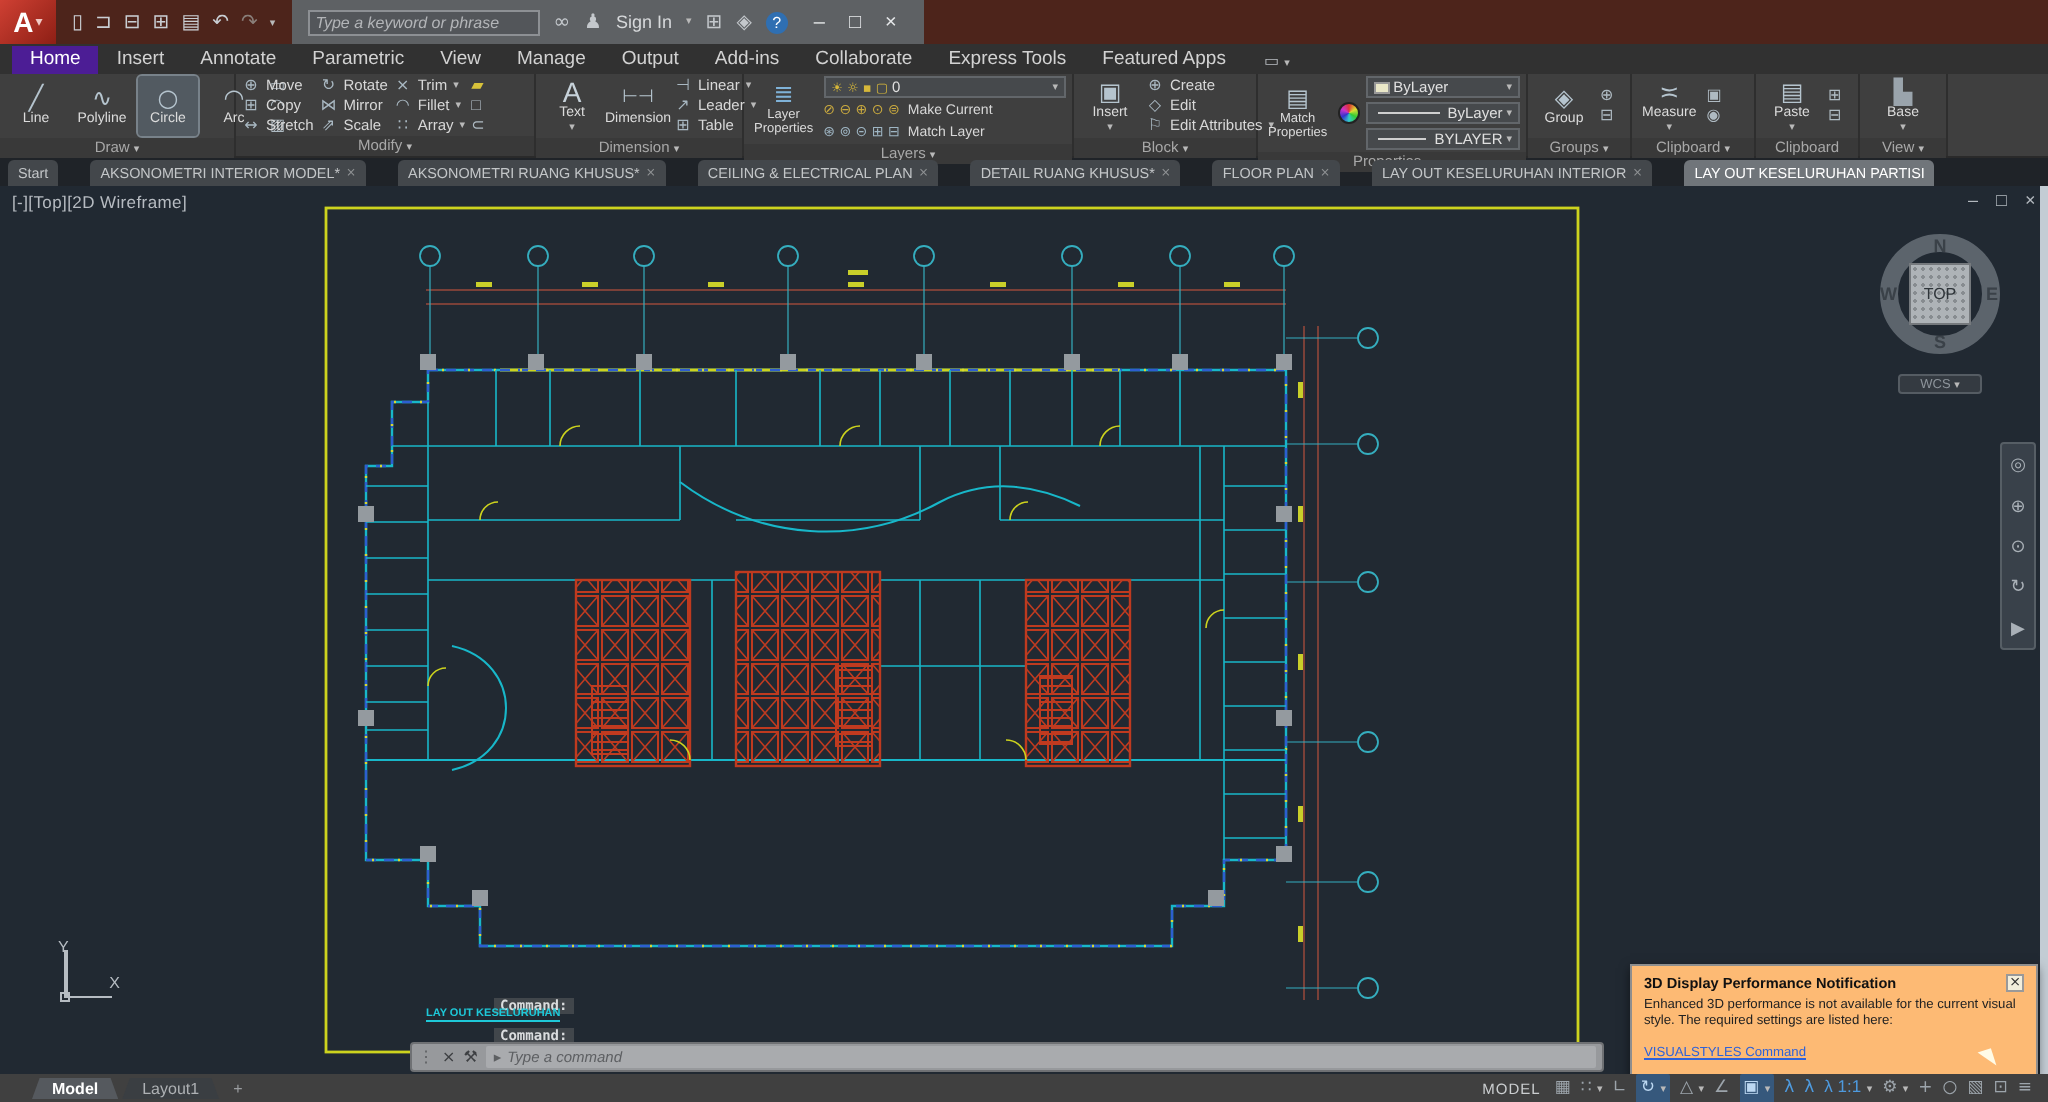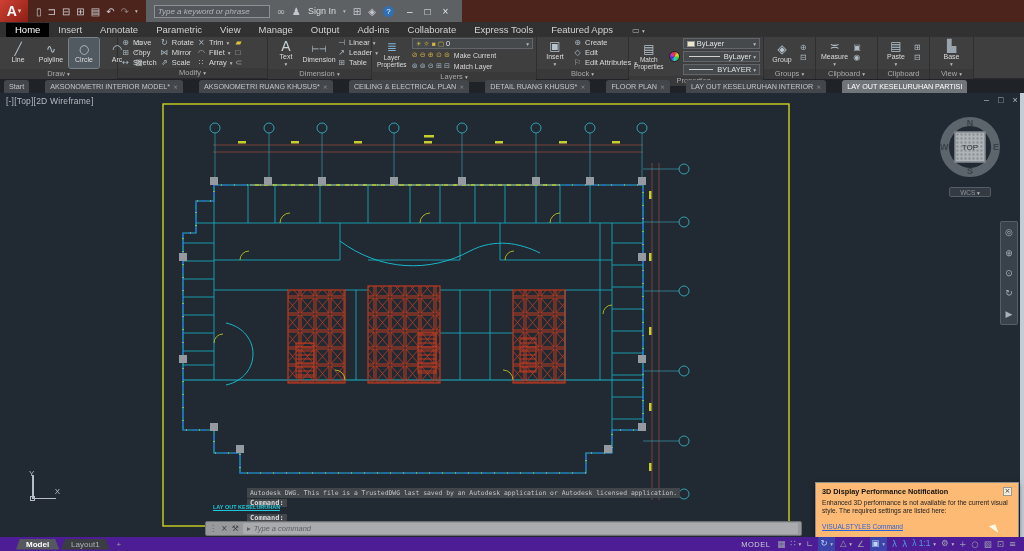--- a/index.html
+++ b/index.html
@@ -17,21 +17,21 @@
   .tb-title{margin-left:auto;margin-right:16px;font-size:10px;color:#cfc7c1;white-space:nowrap}
   .infocenter{height:22px;background:#5e6164;display:flex;align-items:center;gap:7px;padding:0 8px;font-size:9px;color:#d7d9db}
   .ic-search{width:116px;height:13px;background:#53565a;border:1px solid #8d9094;color:#c9cbcd;font-size:8px;font-style:italic;padding:0 3px;outline:none}
   .ic-search::placeholder{color:#b3b5b8;font-style:italic}
   .ic-ico{font-size:10px;color:#c4c8cc}
   .help-circ{width:11px;height:11px;border-radius:50%;background:#2f6fb2;color:#fff;font-size:8px;display:flex;align-items:center;justify-content:center}
   .win-btns{display:flex;gap:12px;margin-left:6px;color:#e6e8ea;font-size:10px;padding-right:6px}
   
   .ribtabs{height:15px;background:#313131;display:flex;align-items:flex-end;padding-left:6px;font-size:9.5px;color:#d2d2d2}
   .rtab{padding:1px 9px 2px;cursor:default;white-space:nowrap}
-  .rtab.active{background:#000000;color:#fff}
+  .rtab.active{background:#4c1d95;color:#fff}
   .rib-toggle{margin-left:10px;color:#b9bdc1;font-size:8px;padding-bottom:2px}
   
   .ribbon{height:42px;background:#3f3f3f;display:flex;border-bottom:1px solid #2a2a2a}
   .panel{border-right:1px solid #2e2e2e;display:flex;flex-direction:column}
   .pbody{flex:1;display:flex;align-items:center;padding:1px 3px;gap:3px}
   .ptitle{height:10px;font-size:7.5px;color:#a8a8a8;text-align:center;line-height:10px;background:#393939}
   .bigbtn{display:flex;flex-direction:column;align-items:center;justify-content:center;min-width:30px;padding:0 2px;height:30px;border-radius:2px}
   .bigbtn .bi{font-size:12px;line-height:13px;color:#b5c4ce}
   .bigbtn .bl{font-size:7px;line-height:8px;color:#dcdcdc;text-align:center;white-space:nowrap}
   .bigbtn .bl2{font-size:6.5px;line-height:7px;color:#dcdcdc;text-align:center}
@@ -80,21 +80,21 @@
   .ucs .ox{position:absolute;right:0;bottom:9px;color:#b6bcc2;font-size:8px}
   .ucs .orig{position:absolute;left:4px;bottom:4px;width:5px;height:5px;border:1px solid #b6bcc2}
   .notif{left:815px;top:389px;width:204px;background:#fdba74;border:1px solid #8e8e8e;box-shadow:0 2px 5px rgba(0,0,0,.5);padding:4px 6px 4px;z-index:9}
   .notif-head{display:flex;align-items:flex-start}
   .notif-title{font-size:7.3px;font-weight:bold;color:#111;flex:1}
   .notif-x{font-size:7px;color:#333;border:1px solid #999;width:9px;height:9px;line-height:7px;text-align:center;background:#f2eedb}
   .notif-body{font-size:6.6px;color:#222;line-height:8.2px;margin-top:3px}
   .notif-link{font-size:6.6px;color:#2e62d9;text-decoration:underline;display:inline-block;margin-top:4px}
   .notif-tail{left:990px;top:432px;width:0;height:0;border-left:7px solid transparent;border-top:9px solid #fffbe6;transform:rotate(-18deg);z-index:9}
   
-  .statusbar{height:14px;background:#4c1d95;display:flex;align-items:center;font-size:8px;color:#aaadb0;position:relative}
+  .statusbar{height:14px;background:#404040;display:flex;align-items:center;font-size:8px;color:#aaadb0;position:relative}
   .sheets{display:flex;align-items:center;gap:2px;margin-left:16px}
   .sheet{padding:1px 10px;clip-path:polygon(4px 0,calc(100% - 4px) 0,100% 100%,0 100%);background:#3a3e42;color:#aeb1b4;font-size:8px}
   .sheet.active{background:#55595e;color:#fff;font-weight:bold}
   .sheet-plus{padding:0 5px;color:#9a9da0}
   .tray{margin-left:auto;display:flex;align-items:center;gap:5px;padding-right:8px}
   .tray .tico{color:#9ca4ab;font-size:8.5px;line-height:13px}
   .tray .on{background:rgba(42,118,198,.45);color:#bcd8f2;padding:0 2px;border-radius:1px}
   .tray .blue{color:#4e9ade}
   .tray .mlabel{color:#cbced0;letter-spacing:.5px;font-size:7.5px;margin-right:2px}
 </style>
@@ -583,21 +583,20 @@
 
   <div class="abs navbar g">
     <span>◎</span>
     <span>⊕</span>
     <span>⊙</span>
     <span>↻</span>
     <span>▶</span>
   </div>
   <div class="abs scrollstrip"></div>
 
-  <div class="abs trusted mono">Autodesk DWG.  This file is a TrustedDWG last saved by an Autodesk application or Autodesk licensed application.</div>
   <div class="abs cmdline mono" style="left:247px;top:406px">Command:</div>
   <div class="abs dwglabel">LAY OUT KESELURUHAN</div>
   <div class="abs cmdline mono" style="left:247px;top:421px">Command:</div>
 
   <div class="abs cmdbar">
     <span class="grip g">⋮</span>
     <span class="cb-ico g">×</span>
     <span class="cb-ico g">⚒</span>
     <div class="cmdfield mono">
       <span class="g">▸</span>

